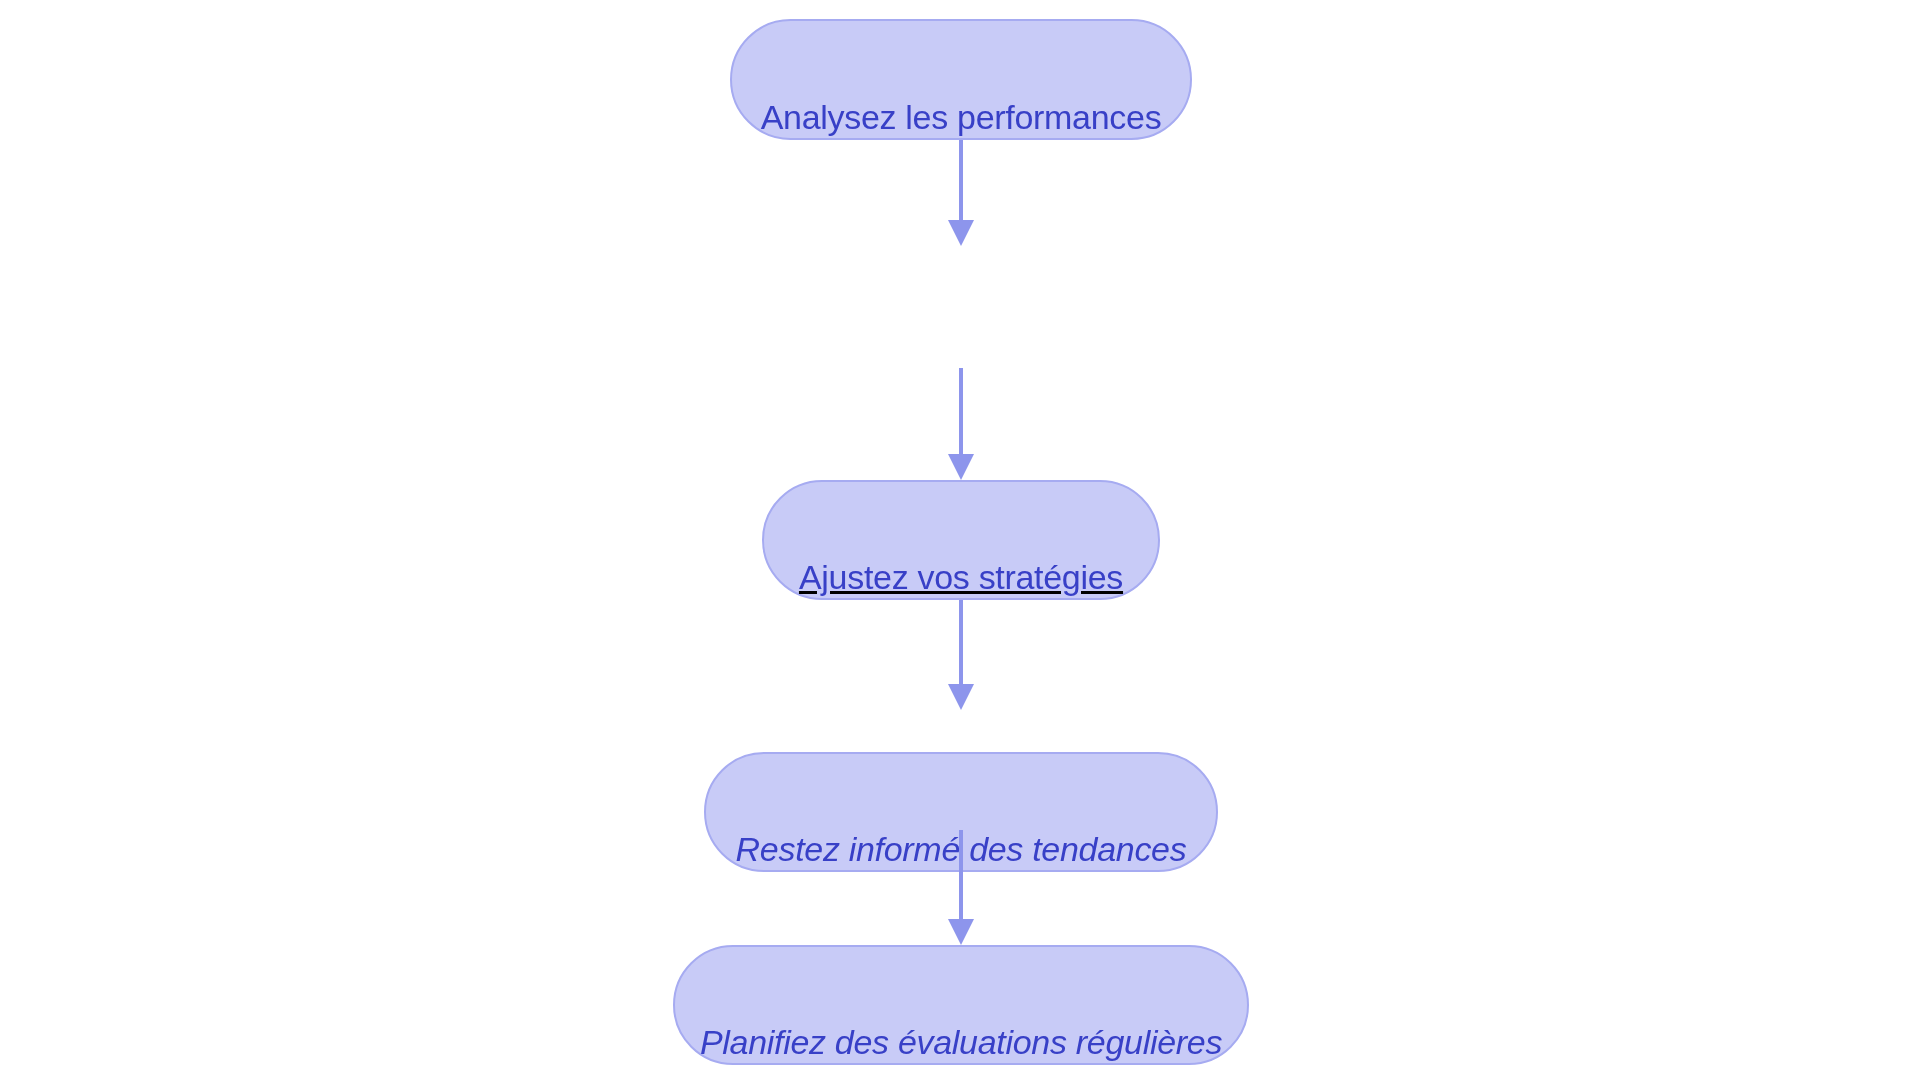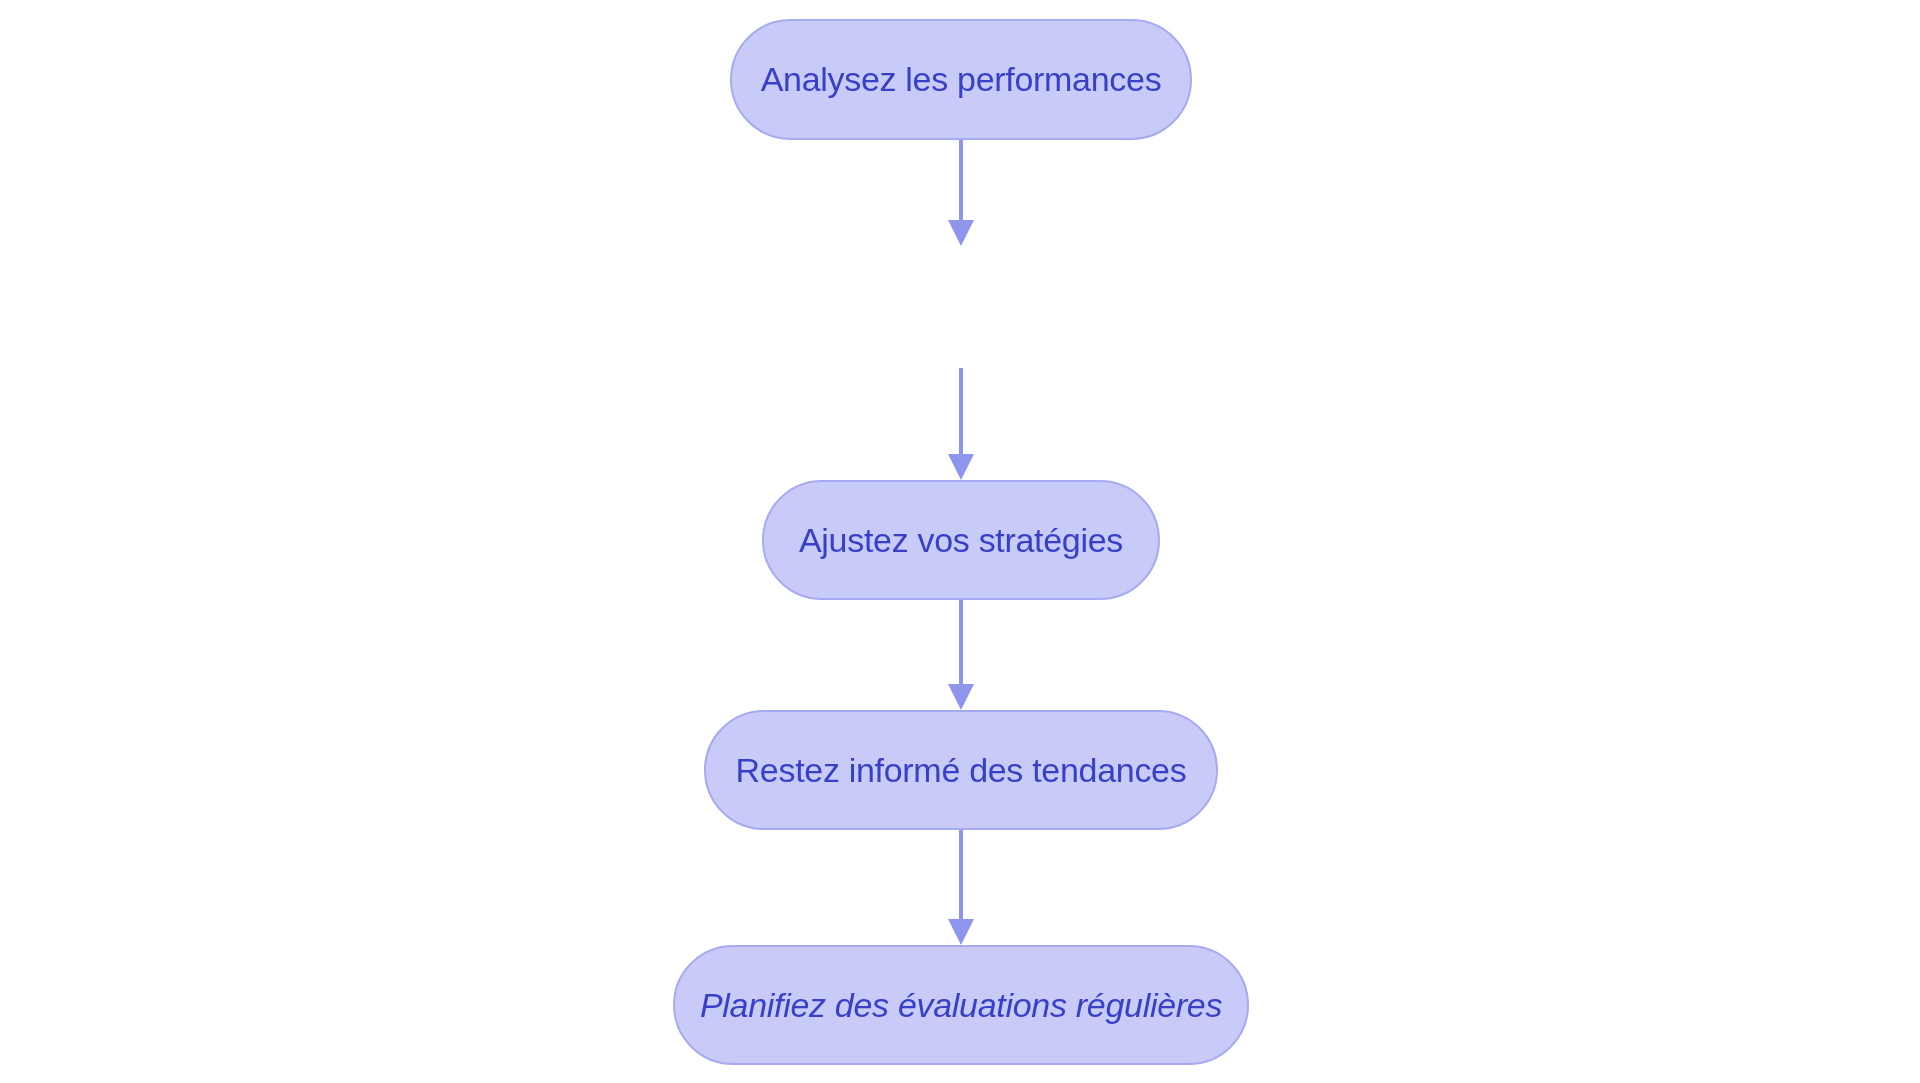--- a/index.html
+++ b/index.html
@@ -15,36 +15,36 @@
     overflow: hidden;
     font-family: "Liberation Sans", "DejaVu Sans", sans-serif;
   }
   .node {
     position: absolute;
     box-sizing: border-box;
     background: var(--node-fill, #c8cbf7);
     border: 2px solid var(--node-border, #a6abf1);
     border-radius: 62px;
     display: flex;
-    align-items: center;
+    align-items: flex-end;
     justify-content: center;
     text-align: center;
   }
   .node-label {
     color: var(--text-color, #3840c7);
     font-size: 34px;
     letter-spacing: -0.3px;
     line-height: 1.2;
     white-space: nowrap;
   }
   
   .n1 { left: 730px; top:  19px; width: 462px; height: 121px; }
   .n2 { left: 678px; top: 246px; width: 566px; height: 122px; }
-  .n3 { left: 762px; top: 480px; width: 398px; height: 120px; }
-  .n4 { left: 704px; top: 710px; width: 514px; height: 120px; }
+  .n3 { left: 762px; top: 480px; width: 398px; height: 120px; text-decoration: underline; }
+  .n4 { left: 704px; top: 752px; width: 514px; height: 120px; font-style: italic; }
   .n5 { left: 673px; top: 945px; width: 576px; height: 120px; font-style: italic; }
 
   
   .arrow {
     position: absolute;
     left: 948px;           
     width: 26px;
   }
   .a1 { top: 140px; height: 106px; }
   .a2 { top: 368px; height: 112px; }

